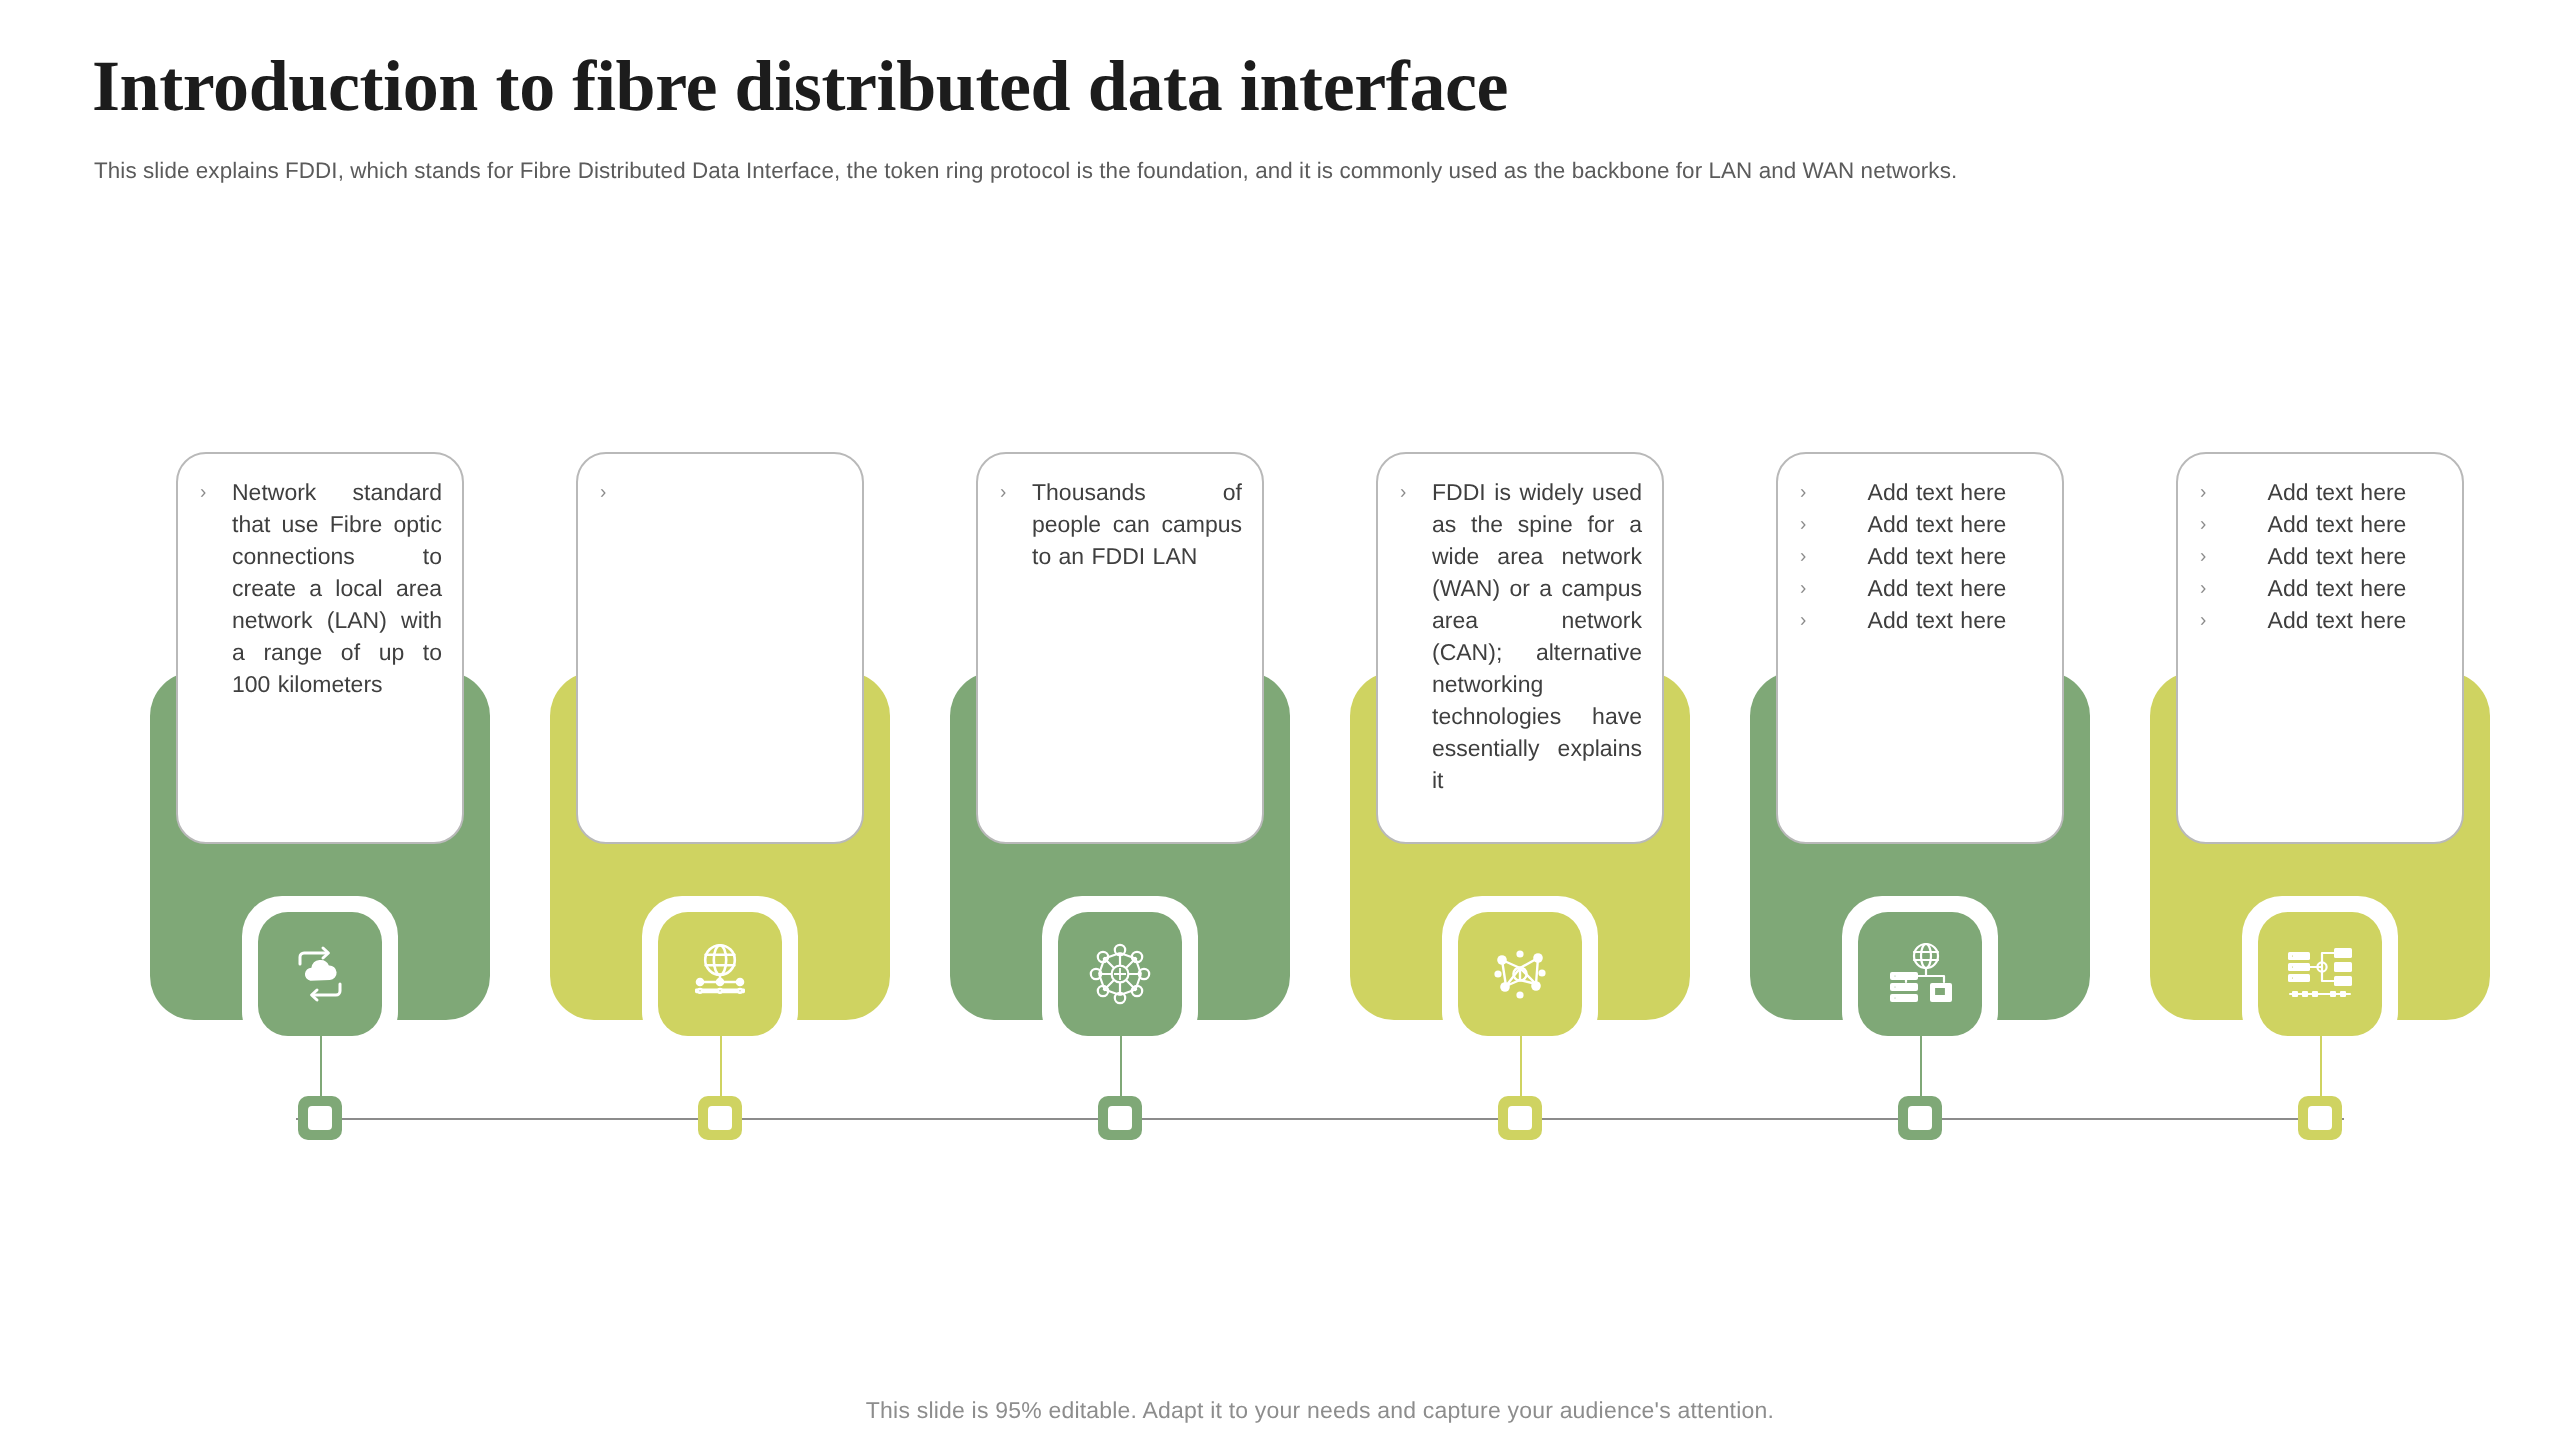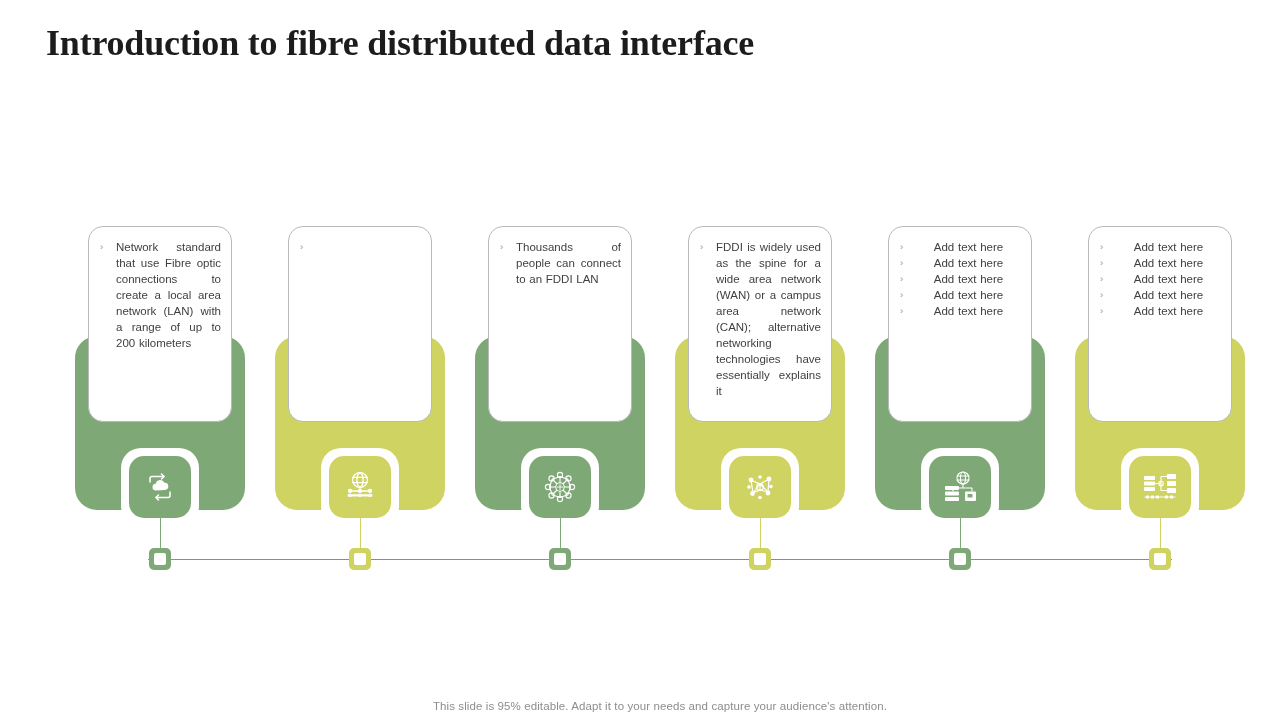--- a/index.html
+++ b/index.html
@@ -191,30 +191,31 @@
     letter-spacing: 0.1px;
   }
 </style>
 </head>
 <body>
 
 <div class="slide">
 
   <div class="slide-title">Introduction to fibre distributed data interface</div>
 
+  <div class="slide-subtitle">This slide explains FDDI, which stands for Fibre Distributed Data Interface, the token ring protocol is the foundation, and it is commonly used as the backbone for LAN and WAN networks.</div>
 
   <div class="diagram" id="diagram">
     <div class="timeline-rail"></div>
   <div class="column" style="left: 40px;">
         <div class="block" style="background: rgb(127, 168, 119);"></div>
         <div class="badge-notch"></div>
         <div class="card" style="height: 196px;">
           <div class="bullet-row">
             <span class="bullet-chevron">›</span>
-            <span class="bullet-text">Network standard that use Fibre optic connections to create a local area network (LAN) with a range of up to 200 kilometers</span>
+            <span class="bullet-text">Network standard that use Fibre optic connections to create a local area network (LAN) with a range of up to 100 kilometers</span>
           </div>
         </div>
         <div class="badge" style="background: rgb(127, 168, 119);">
           <span>
     <svg width="34" height="34" viewBox="0 0 34 34" fill="none" stroke="#ffffff" stroke-width="1.5" stroke-linecap="round" stroke-linejoin="round">
       <path d="M7 12 V8.5 A2 2 0 0 1 9 6.5 H20"></path>
       <path d="M27 22 V25.5 A2 2 0 0 1 25 27.5 H14"></path>
       <path d="M18.5 4 L21.2 6.5 L18.5 9"></path>
       <path d="M15.5 30 L12.8 27.5 L15.5 25"></path>
       <path d="M12.2 20.4 a3.3 3.3 0 0 1 .5 -6.55 a4.6 4.6 0 0 1 8.75 -1.1 a3.6 3.6 0 0 1 .5 7.2 z" fill="#ffffff" stroke="none"></path>
@@ -256,21 +257,21 @@
         <div class="marker" style="background: rgb(207, 211, 97);">
           <div class="marker-inner"></div>
         </div>
       </div>
       <div class="column" style="left: 440px;">
         <div class="block" style="background: rgb(127, 168, 119);"></div>
         <div class="badge-notch"></div>
         <div class="card" style="height: 196px;">
           <div class="bullet-row">
             <span class="bullet-chevron">›</span>
-            <span class="bullet-text">Thousands of people can connect to an FDDI LAN</span>
+            <span class="bullet-text">Thousands of people can campus to an FDDI LAN</span>
           </div>
         </div>
         <div class="badge" style="background: rgb(127, 168, 119);">
           <span>
     <svg width="38" height="38" viewBox="0 0 38 38" fill="none" stroke="#ffffff" stroke-width="1.1">
       <circle cx="19" cy="19" r="4.2"></circle>
       <path d="M19 14.8 V8.5 M19 23.2 V29.5 M14.8 19 H8.5 M23.2 19 H29.5"></path>
       <path d="M16 16 L11.5 11.5 M22 16 L26.5 11.5 M16 22 L11.5 26.5 M22 22 L26.5 26.5"></path>
       <path d="M19 8.5 L10.5 11.5 M19 8.5 L27.5 11.5 M8.5 19 L11.5 10.5 M8.5 19 L11.5 27.5 M29.5 19 L26.5 10.5 M29.5 19 L26.5 27.5 M19 29.5 L10.5 26.5 M19 29.5 L27.5 26.5"></path>
       <circle cx="19" cy="7" r="2.6" fill="none"></circle>

